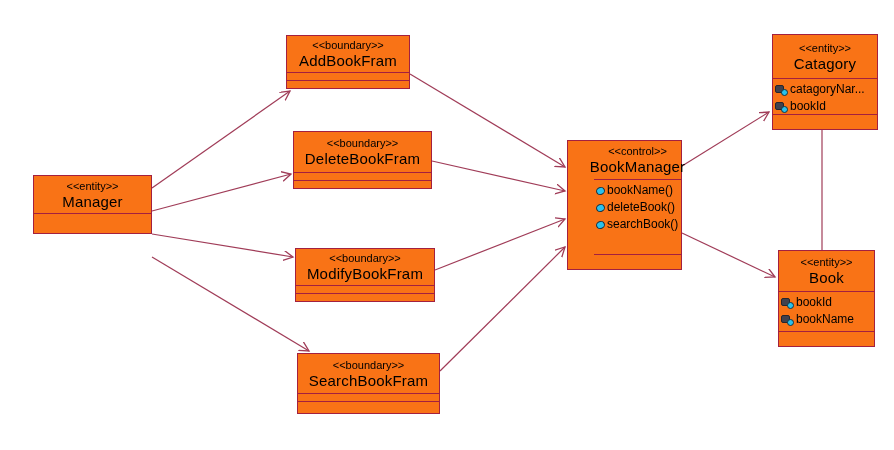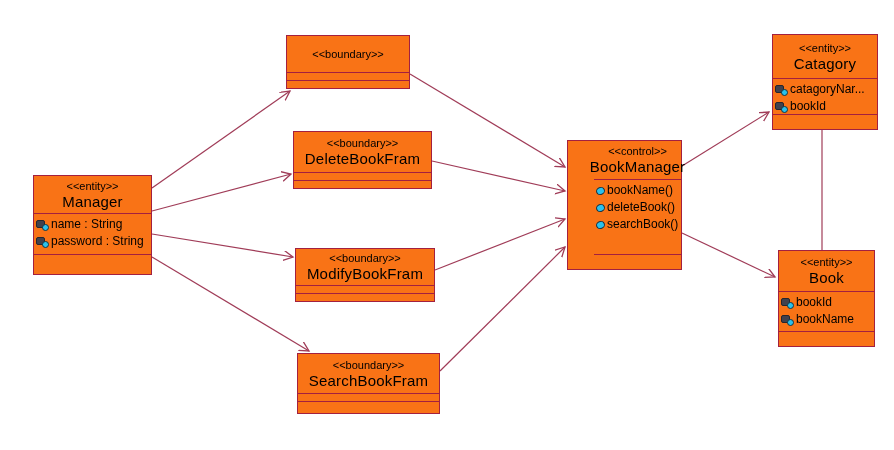--- a/index.html
+++ b/index.html
@@ -66,35 +66,26 @@
         <line x1="682" y1="233" x2="775" y2="277" stroke="#a03c58" stroke-width="1.2" marker-end="url(#open-arrow)"></line>
         <line x1="822" y1="128" x2="822" y2="250" stroke="#a03c58" stroke-width="1.2"></line>
       </g>
   </svg>
   <div id="nodes">
       <div class="uml-node" style="left: 33px; top: 175px; width: 119px;">
         <div class="uml-hdr" style="height: 37px;">
           <div class="uml-stereo">&lt;&lt;entity&gt;&gt;</div>
           <div class="uml-cname">Manager</div>
         </div>
-        <div class="uml-members" style="height: 41px;">
-          <div class="uml-row">
-            <span class="attr-icon"></span>
-            <span>name : String</span>
-          </div>
-          <div class="uml-row">
-            <span class="attr-icon"></span>
-            <span>password : String</span>
-          </div>
-        </div>
         <div class="uml-empty" style="height: 20px;"></div>
       </div>
       <div class="uml-node" style="left: 286px; top: 35px; width: 124px;">
         <div class="uml-hdr" style="height: 36px;">
           <div class="uml-stereo">&lt;&lt;boundary&gt;&gt;</div>
+          <div class="uml-cname">AddBookFram</div>
         </div>
         <div class="uml-empty" style="height: 8px;"></div>
         <div class="uml-empty" style="height: 8px;"></div>
       </div>
       <div class="uml-node" style="left: 293px; top: 131px; width: 139px;">
         <div class="uml-hdr" style="height: 40px;">
           <div class="uml-stereo">&lt;&lt;boundary&gt;&gt;</div>
           <div class="uml-cname">DeleteBookFram</div>
         </div>
         <div class="uml-empty" style="height: 8px;"></div>

